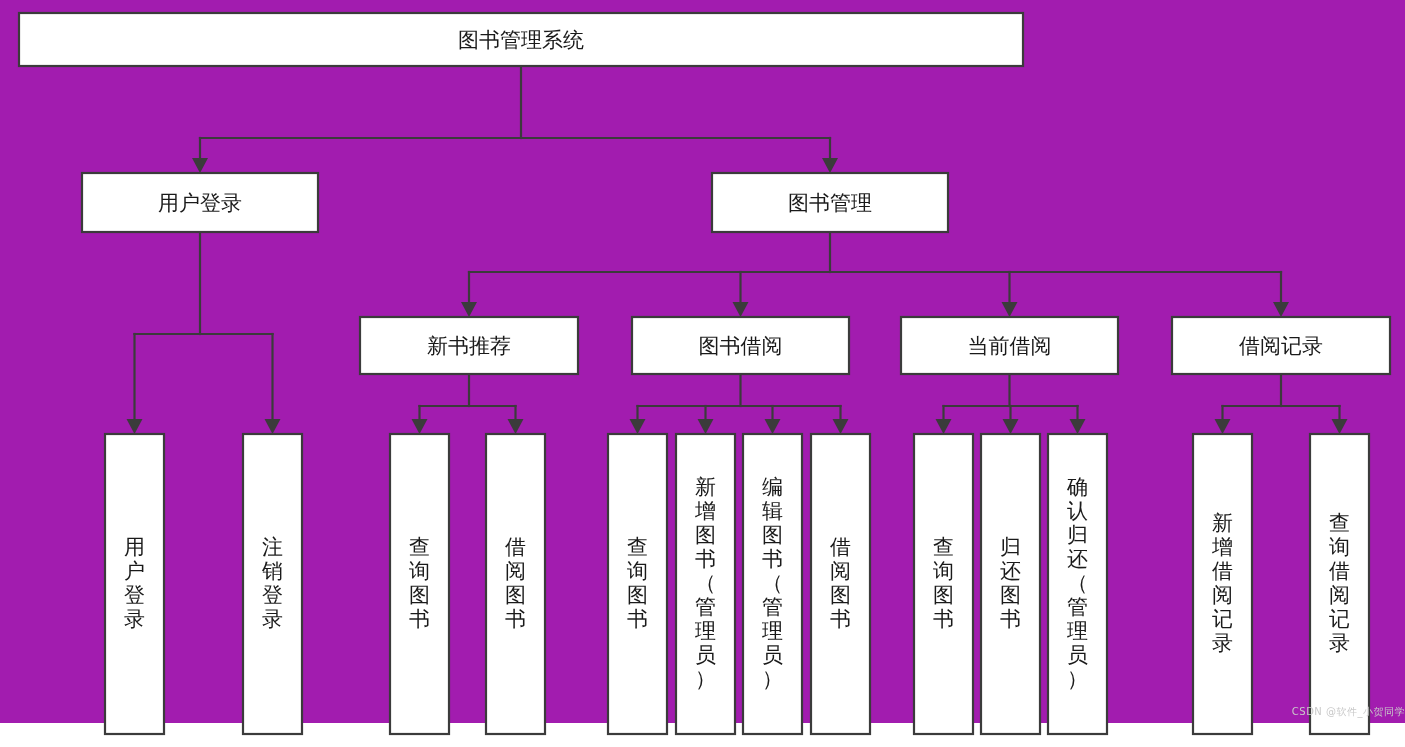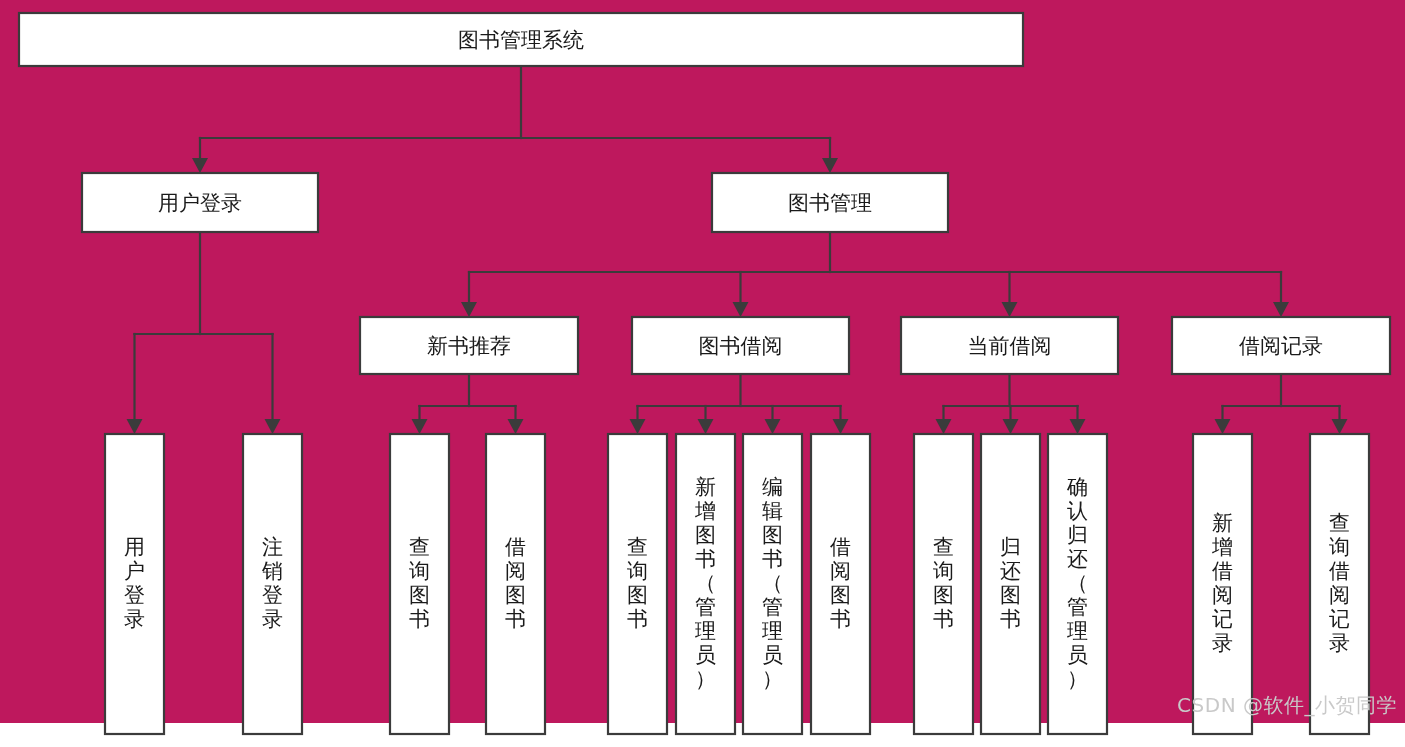--- a/index.html
+++ b/index.html
@@ -10,21 +10,21 @@
   body {
     width: 1405px;
     height: 747px;
     font-family: "DejaVu Sans", "Liberation Sans", sans-serif;
     overflow: hidden;
   }
   #diagram-root {
     position: relative;
     width: 1405px;
     height: 723px;
-    background: #be185d;
+    background: #a21caf;
     text-decoration: underline;
   }
   svg#tree-svg {
     position: absolute;
     left: 0;
     top: 0;
     width: 1405px;
     height: 747px;
     display: block;
   }
@@ -51,24 +51,24 @@
     dominant-baseline: middle;
   }
   .node-label-v {
     fill: #1a1a1a;
     font-family: "DejaVu Sans", "Liberation Sans", sans-serif;
     font-size: 21px;
     text-anchor: middle;
   }
   .watermark {
     position: absolute;
-    right: 8px;
+    right: 0;
     bottom: 4px;
     font-family: "DejaVu Sans", "Liberation Sans", sans-serif;
-    font-size: 20px;
+    font-size: 10px;
     color: #c9c9c9;
     letter-spacing: 0.5px;
     white-space: nowrap;
     user-select: none;
     text-align: right;
   }
 </style>
 </head>
 <body>
 

